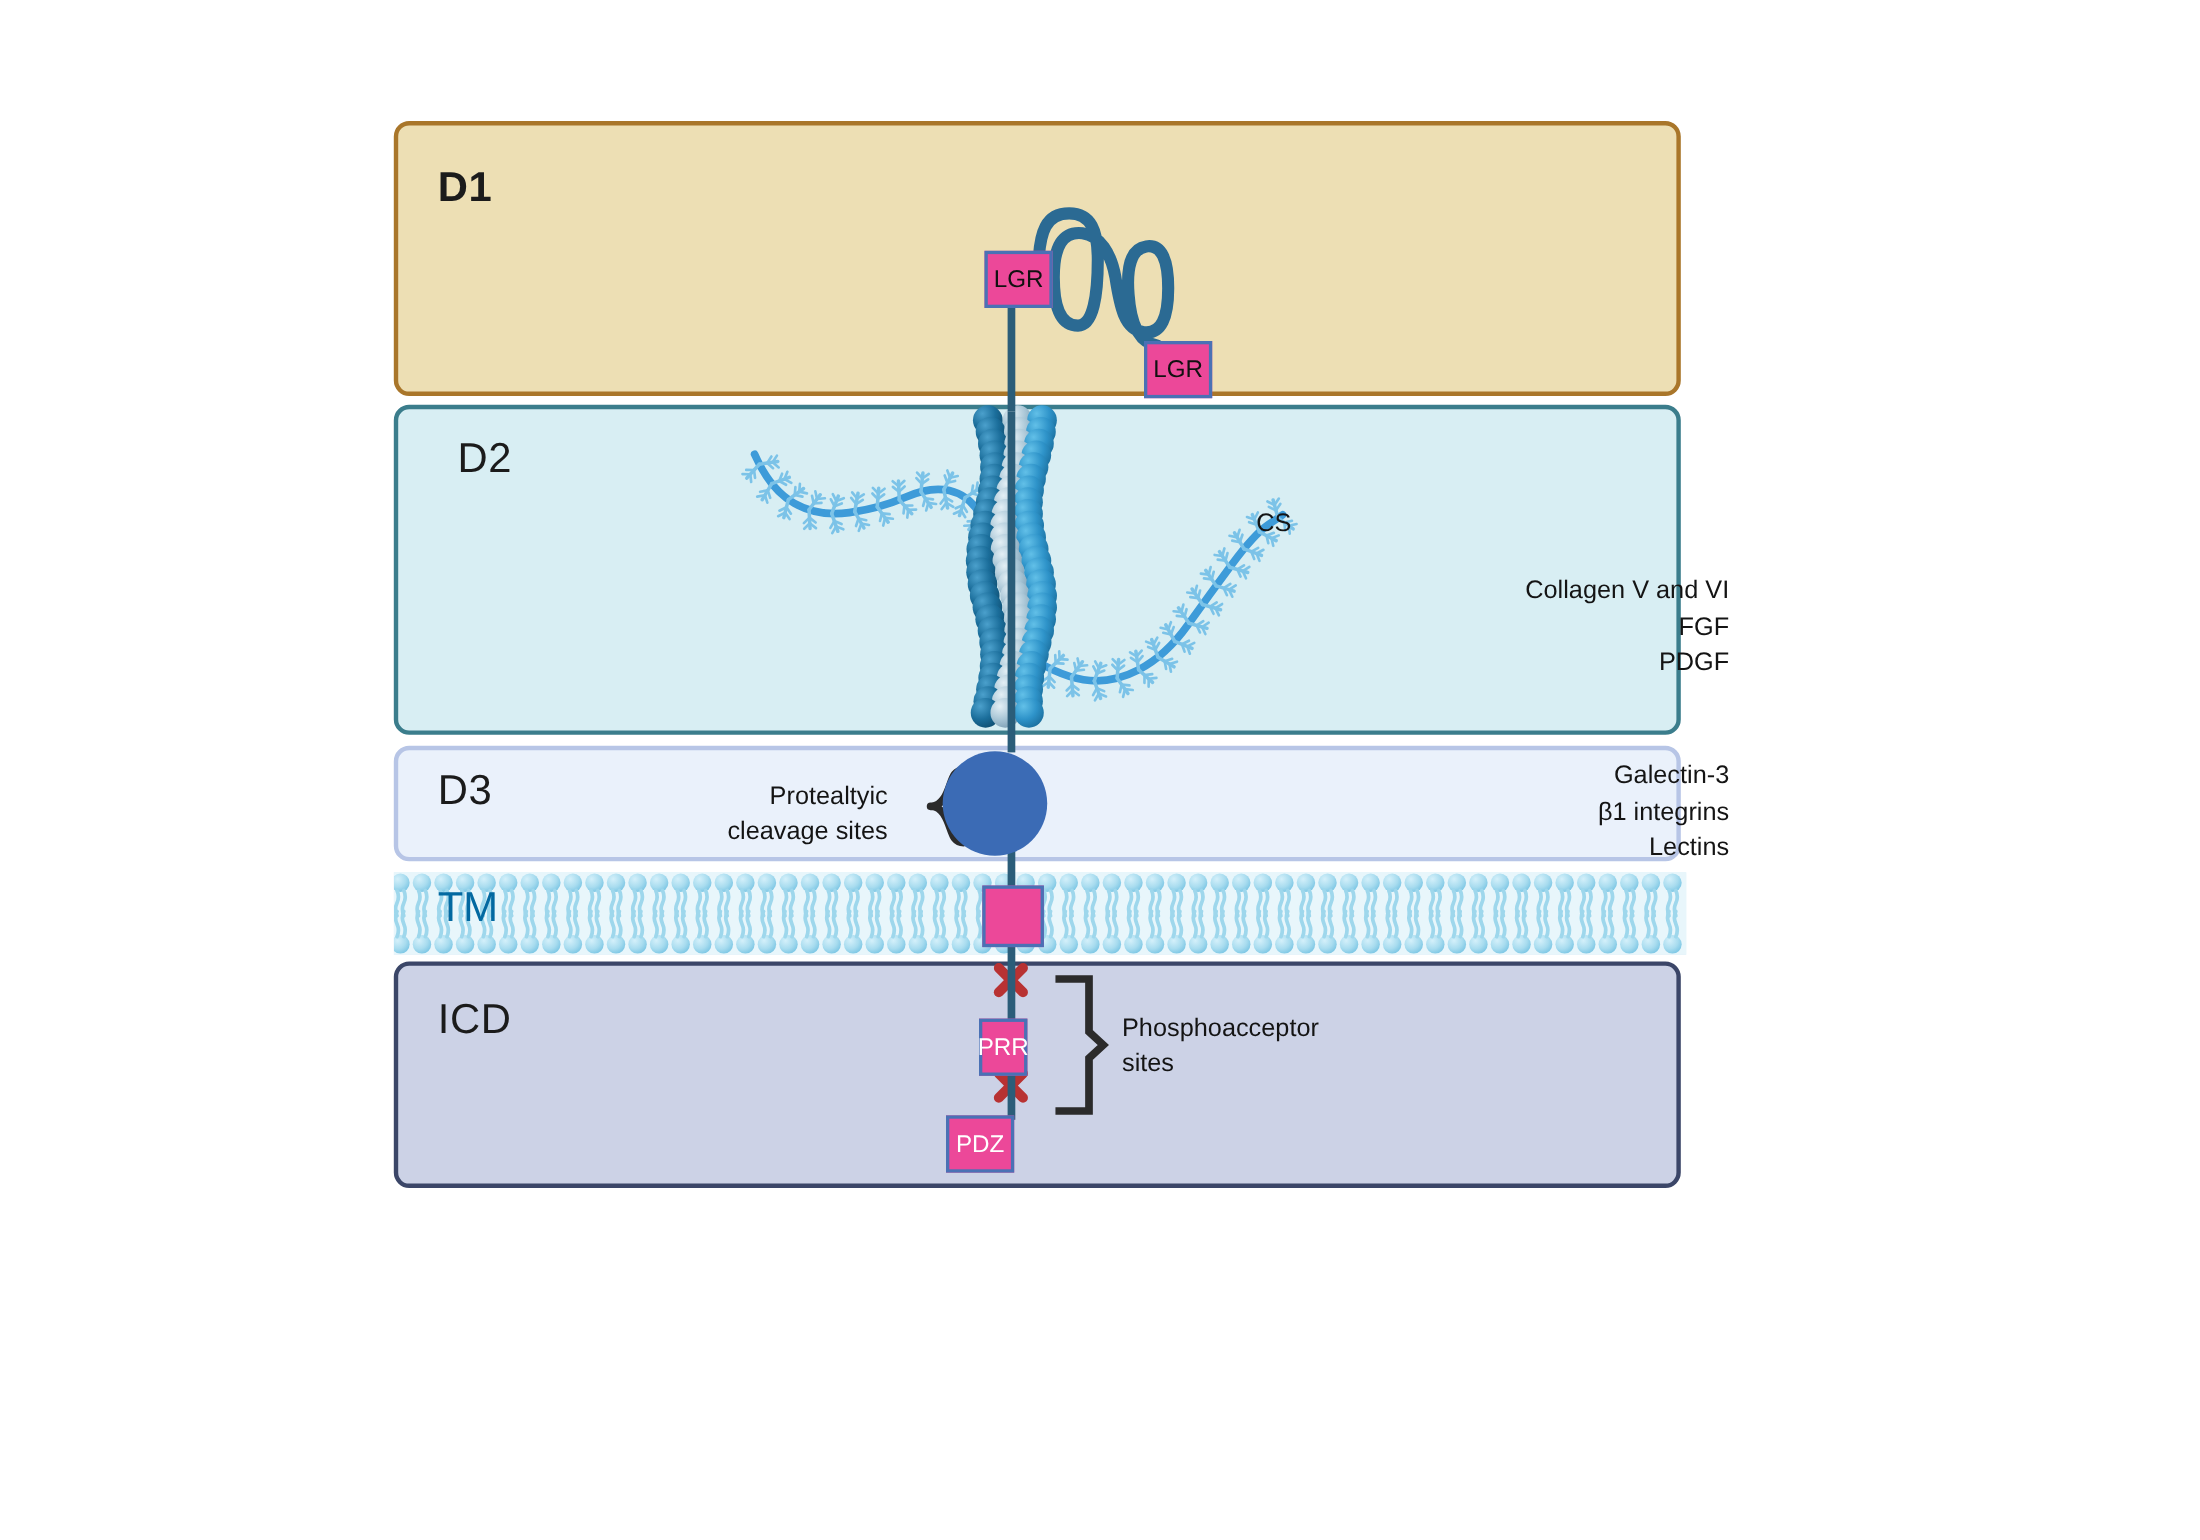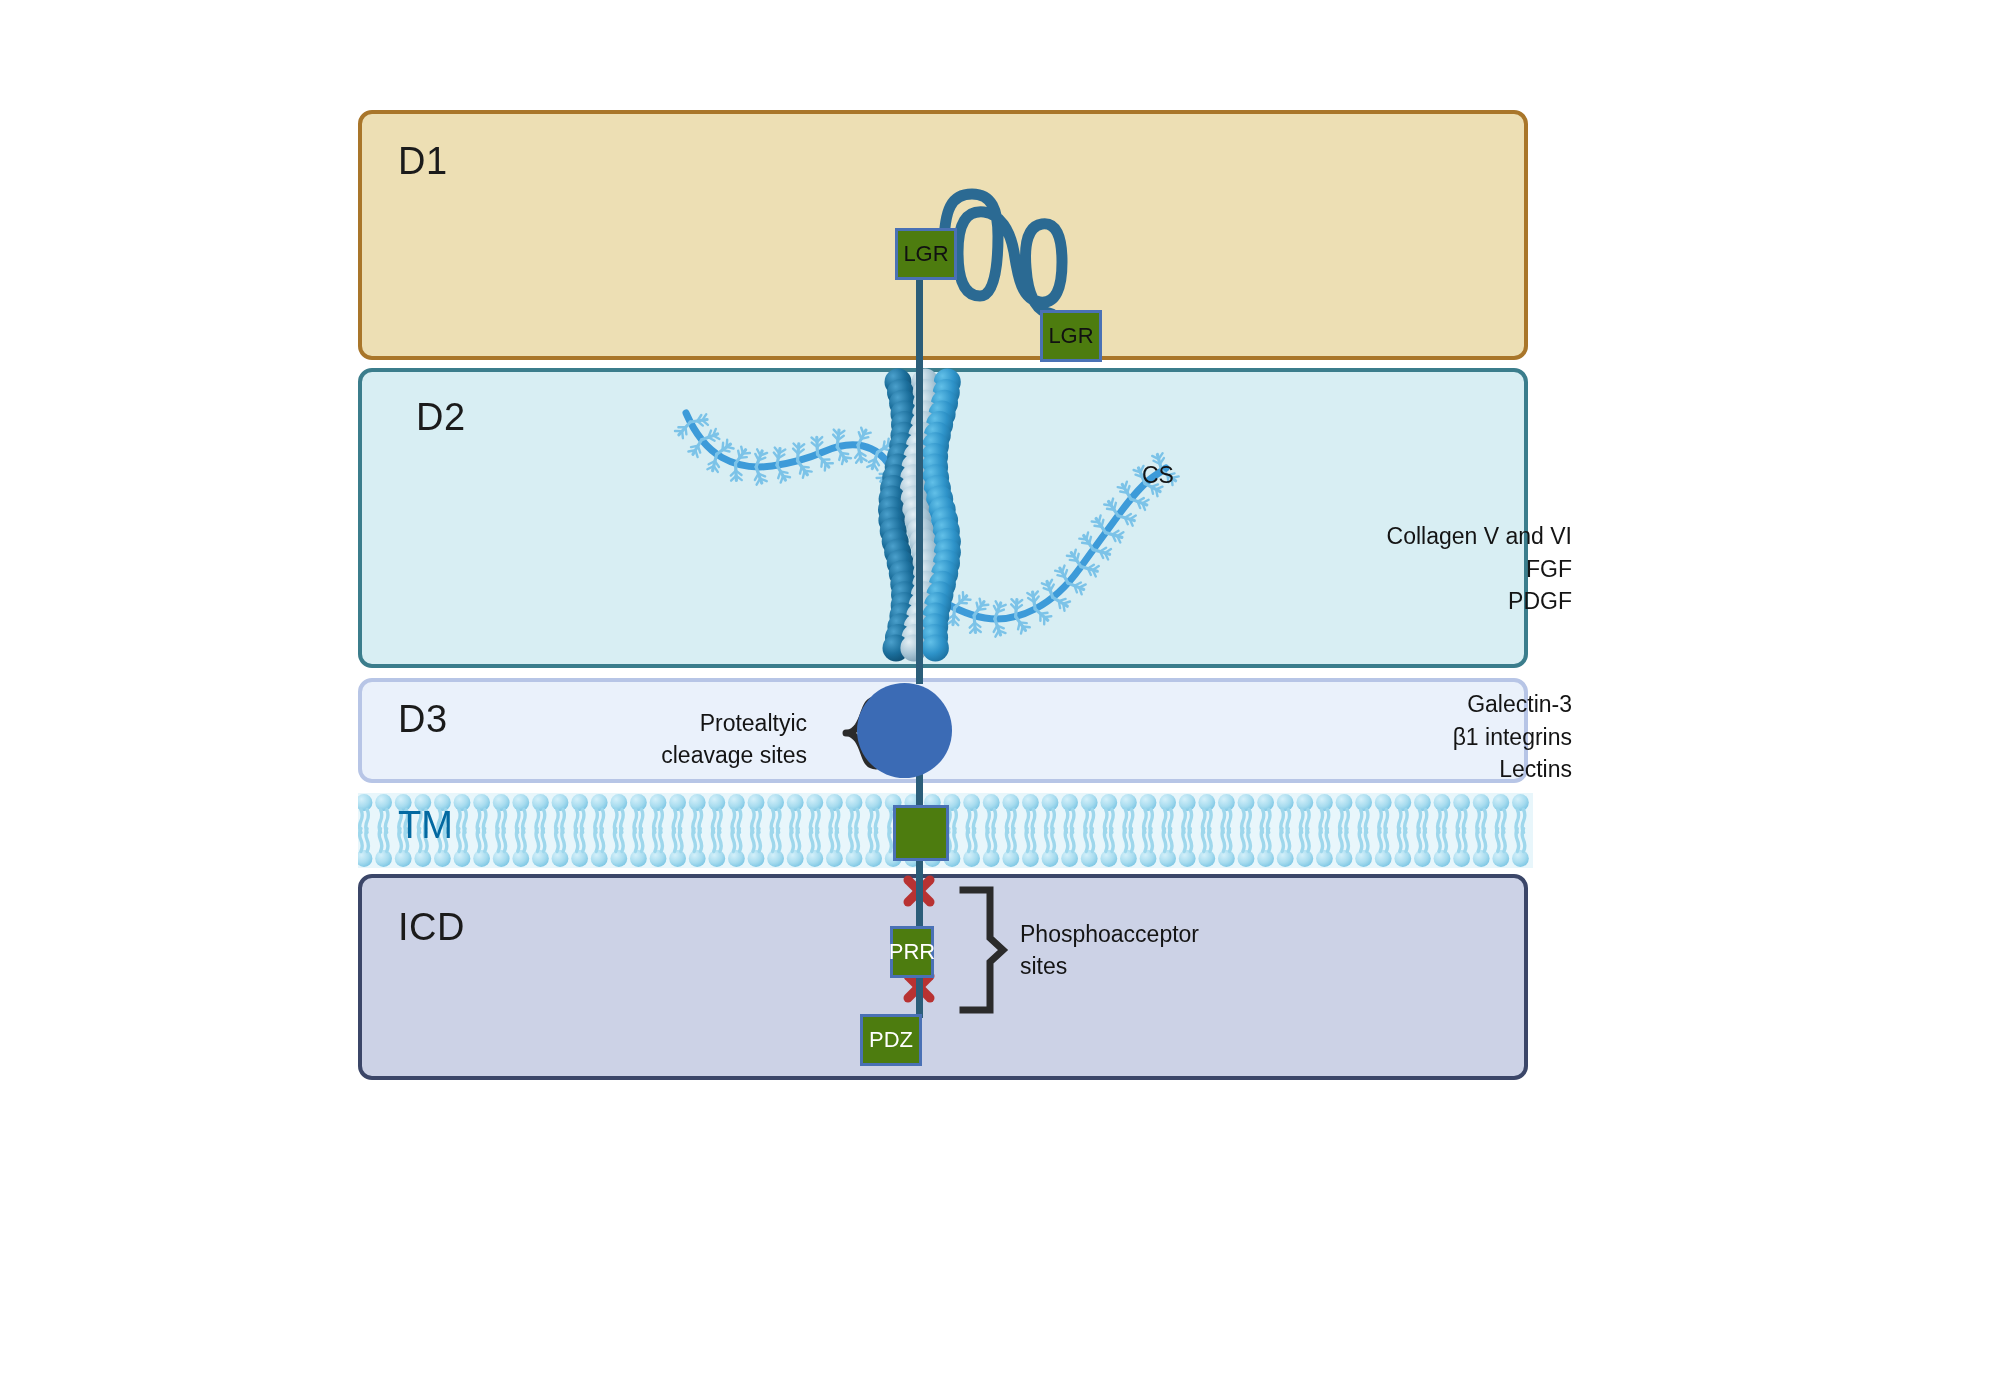--- a/index.html
+++ b/index.html
@@ -68,21 +68,21 @@
     position: absolute;
     width: 7px;
     background: #2b5d79;
     left: 916px;
     z-index: 2;
   }
 
   
   .prot-box {
     position: absolute;
-    background: #4d7c0f;
+    background: #ec4899;
     border: 3px solid #4a71b5;
     display: flex; align-items: center; justify-content: center;
     font-size: 22px;
     z-index: 5;
   }
   .prot-box.dark-label { color: #111111; }
   .prot-box.light-label { color: #ffffff; }
 
   #lgr-1 { left: 895px; top: 228px; width: 62px; height: 52px; }
   #lgr-2 { left: 1040px; top: 310px; width: 62px; height: 52px; }
@@ -115,21 +115,21 @@
 
   svg { display: block; }
   .abs-svg { position: absolute; left: 0; top: 0; pointer-events: none; }
 </style>
 </head>
 <body>
 
 <div id="stage">
 
   <div class="panel" id="panel-d1"></div>
-  <div class="panel-label" style="left:398px; top:142px;">D1</div>
+  <div class="panel-label" style="left:398px; top:152px;font-weight:bold;">D1</div>
 
   <div class="panel" id="panel-d2"></div>
   <div class="panel-label" style="left:416px; top:398px;">D2</div>
   <div class="panel-right-text" style="right:428px; top:520px;">
     <div>Collagen V and VI</div>
     <div>FGF</div>
     <div>PDGF</div>
   </div>
 
   <div class="panel" id="panel-d3"></div>

